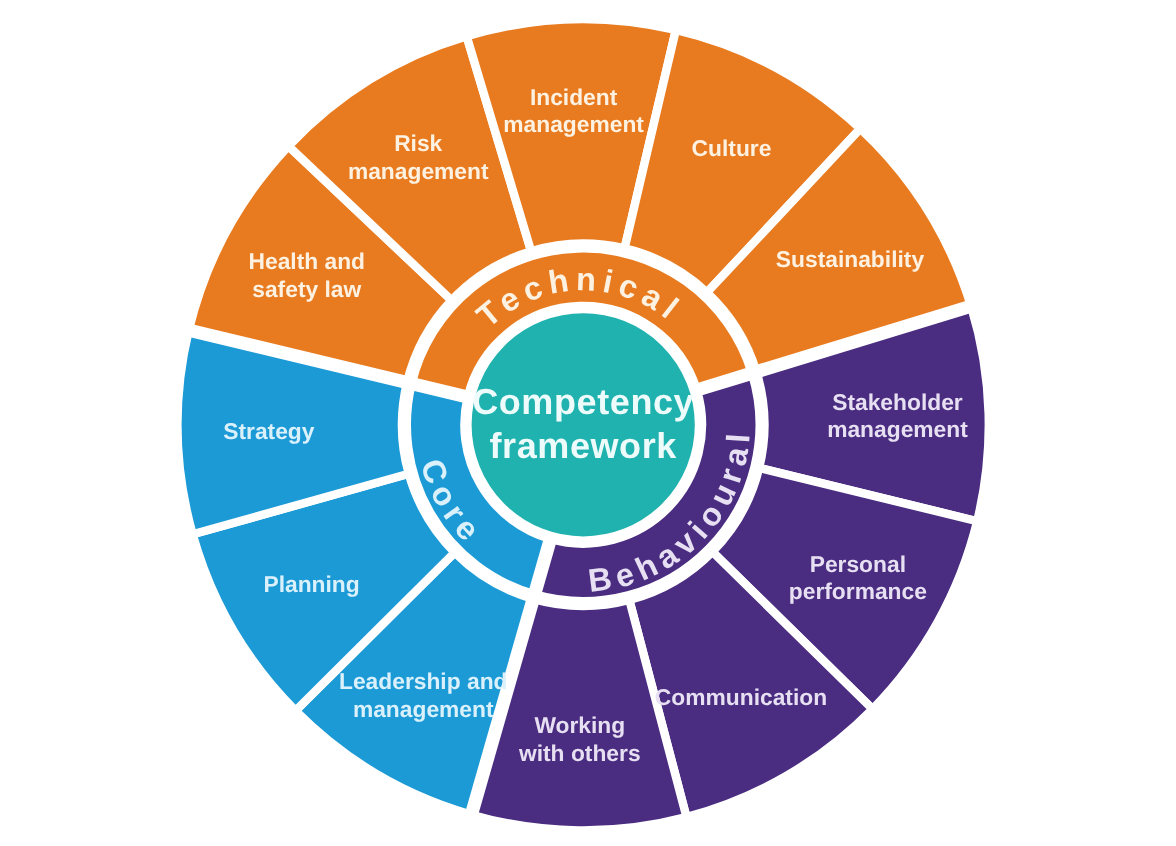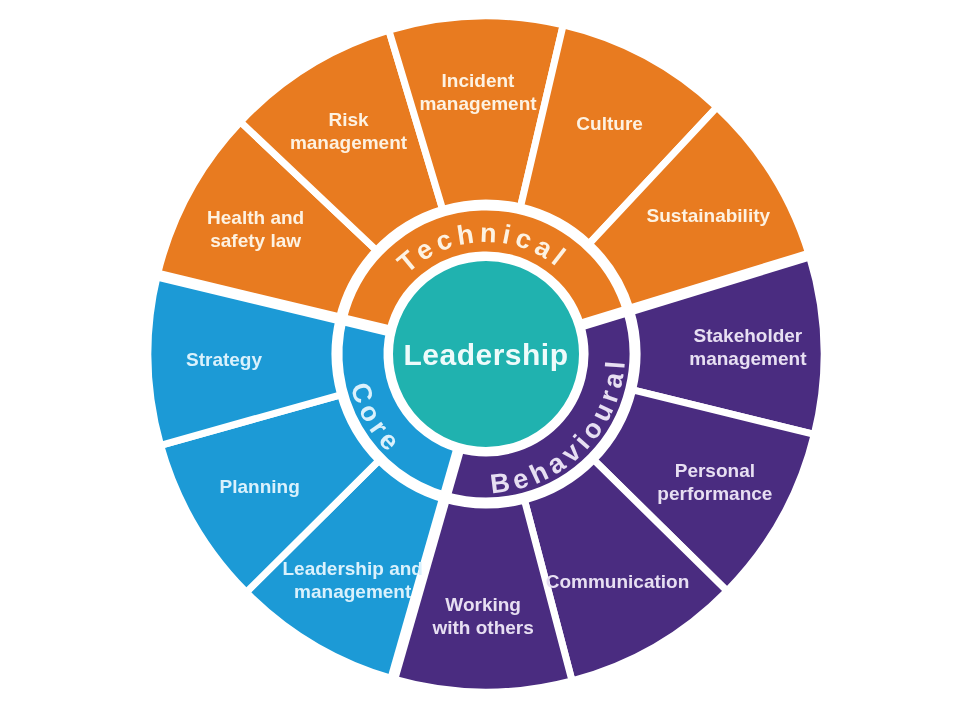--- a/index.html
+++ b/index.html
@@ -92,15 +92,16 @@
         <text x="617.4947039270385" y="580.6123183746649" text-anchor="middle" class="seg-label" fill="#e7dff2"><tspan x="617.4947039270385" y="587.6123183746649">Communication</tspan></text>
         <text x="483.14208002852433" y="615.9844123100393" text-anchor="middle" class="seg-label" fill="#e7dff2"><tspan x="483.14208002852433" y="610.9844123100393">Working</tspan><tspan x="483.14208002852433" y="633.9844123100393">with others</tspan></text>
         <text class="ring-label" fill="#e7dff2" letter-spacing="5"><textPath href="#ring-text-path-1" startOffset="50%" text-anchor="middle" xlink:href="#ring-text-path-1">Behavioural</textPath></text>
         <text x="352.6967541981095" y="579.553196959566" text-anchor="middle" class="seg-label" fill="#daf1fc"><tspan x="352.6967541981095" y="574.553196959566">Leadership and</tspan><tspan x="352.6967541981095" y="597.553196959566">management</tspan></text>
         <text x="259.6750976364483" y="485.9887819859279" text-anchor="middle" class="seg-label" fill="#daf1fc"><tspan x="259.6750976364483" y="492.9887819859279">Planning</tspan></text>
         <text x="224.04683141767322" y="358.9535310314039" text-anchor="middle" class="seg-label" fill="#daf1fc"><tspan x="224.04683141767322" y="365.9535310314039">Strategy</tspan></text>
         <text class="ring-label" fill="#daf1fc" letter-spacing="5"><textPath href="#ring-text-path-2" startOffset="50%" text-anchor="middle" xlink:href="#ring-text-path-2">Core</textPath></text>
       </g>
     </svg>
   <div class="hub-label">
-    <div>Leadership</div>
+    <div>Competency</div>
+    <div>framework</div>
   </div>
 </div>
 
 </body></html>

